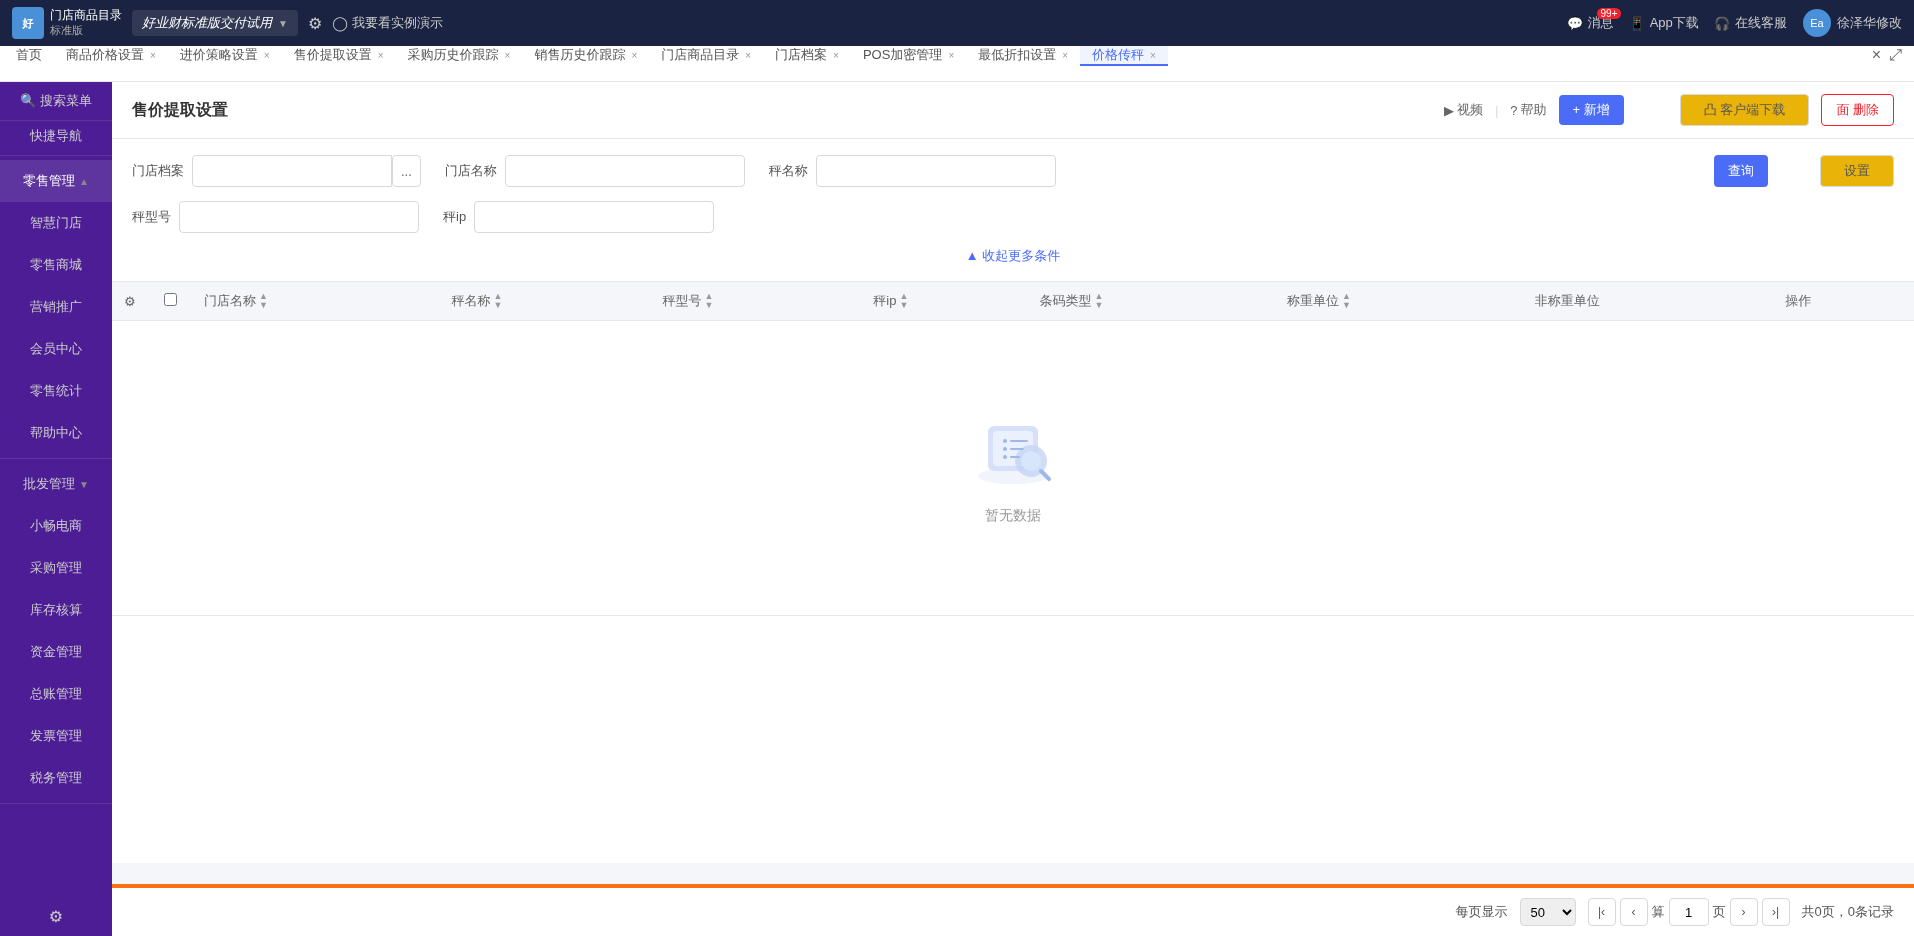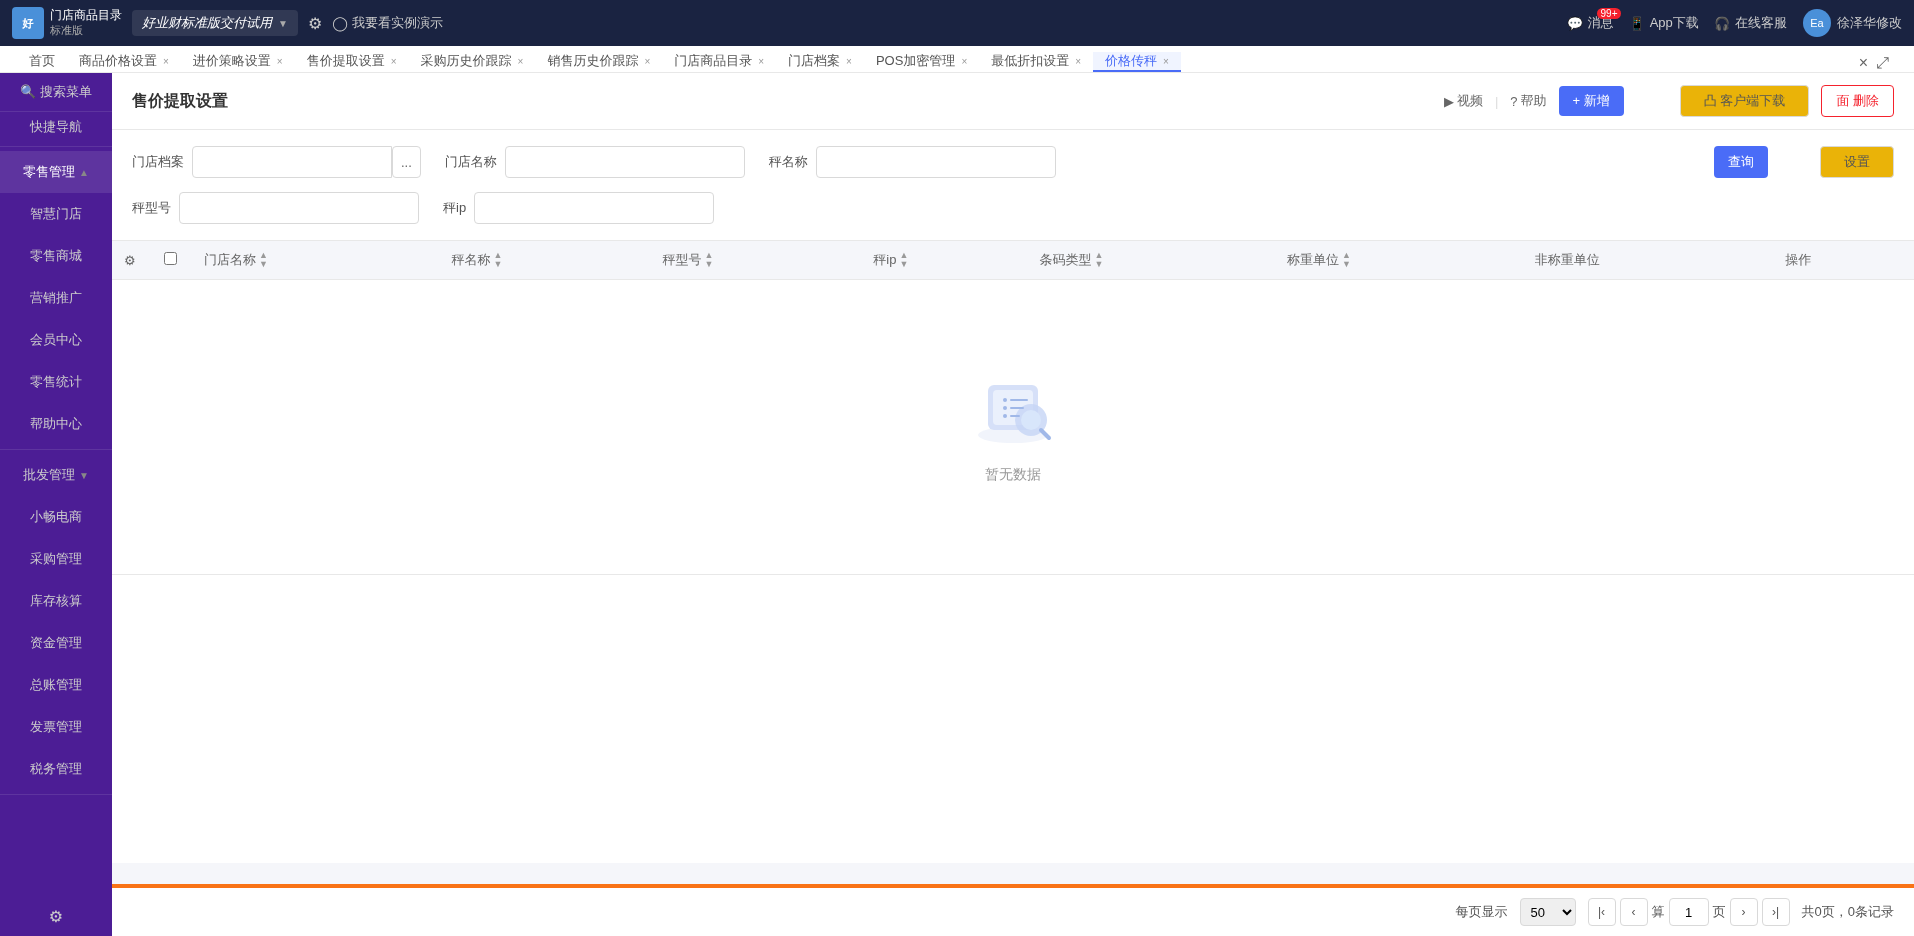--- a/index.html
+++ b/index.html
@@ -16,21 +16,21 @@
     .settings-icon-btn { color: #ccc; cursor: pointer; font-size: 16px; }
     .demo-btn { display: flex; align-items: center; gap: 4px; color: #ccc; font-size: 13px; cursor: pointer; }
     .demo-btn::before { content: "◯"; font-size: 14px; }
     .top-right { margin-left: auto; display: flex; align-items: center; gap: 16px; }
     .top-action { display: flex; align-items: center; gap: 4px; color: #ccc; font-size: 13px; cursor: pointer; position: relative; }
     .badge { background: #f5222d; color: #fff; font-size: 10px; border-radius: 8px; padding: 0 4px; position: absolute; top: -6px; right: -8px; min-width: 18px; text-align: center; }
     .user-info { display: flex; align-items: center; gap: 6px; color: #ccc; font-size: 13px; cursor: pointer; }
     .user-avatar { width: 28px; height: 28px; background: #4a90d9; border-radius: 50%; display: flex; align-items: center; justify-content: center; color: #fff; font-size: 11px; }
 
     
-    .tab-bar { height: 27px; background: #fff; border-bottom: 1px solid #e8e8e8; display: flex; align-items: flex-end; overflow-x: auto; flex-shrink: 0; padding: 0 17px; }
+    .tab-bar { height: 36px; background: #fff; border-bottom: 1px solid #e8e8e8; display: flex; align-items: flex-start; overflow-x: auto; flex-shrink: 0; padding: 0 4px; }
     .tab-bar::-webkit-scrollbar { display: none; }
     .tab-item { display: flex; align-items: center; gap: 4px; padding: 0 12px; font-size: 13px; color: #555; cursor: pointer; white-space: nowrap; border-bottom: 2px solid transparent; flex-shrink: 0; }
     .tab-item.active { color: #4a6cf7; border-bottom: 2px solid #4a6cf7; background: #f0f4ff; }
     .tab-close { font-size: 10px; color: #999; margin-left: 2px; }
     .tab-bar-actions { margin-left: auto; display: flex; align-items: center; padding: 0 8px; gap: 8px; }
     .tab-bar-btn { background: none; border: none; cursor: pointer; color: #666; font-size: 16px; }
 
     
     .main-layout { display: flex; flex: 1; overflow: hidden; }
 
@@ -320,20 +320,25 @@
         </div>
       </div>
       <div class="filter-row">
         <div class="filter-item">
           <label class="filter-label">秤型号</label>
           <input type="text" class="filter-input filter-input-wide" style="">
         </div>
         <div class="filter-item">
           <label class="filter-label">秤ip</label>
           <input type="text" class="filter-input filter-input-wide" style="">
+        </div>
+      </div>
+      <div style="text-align:center;margin-top:4px;">
+        <div class="collapse-btn">
+          <span>▲ 收起更多条件</span>
         </div>
       </div>
     </div>
 
     <div class="table-area">
       <table class="data-table">
         <thead>
           <tr>
             <th class="th-settings">
               <span>⚙</span>

